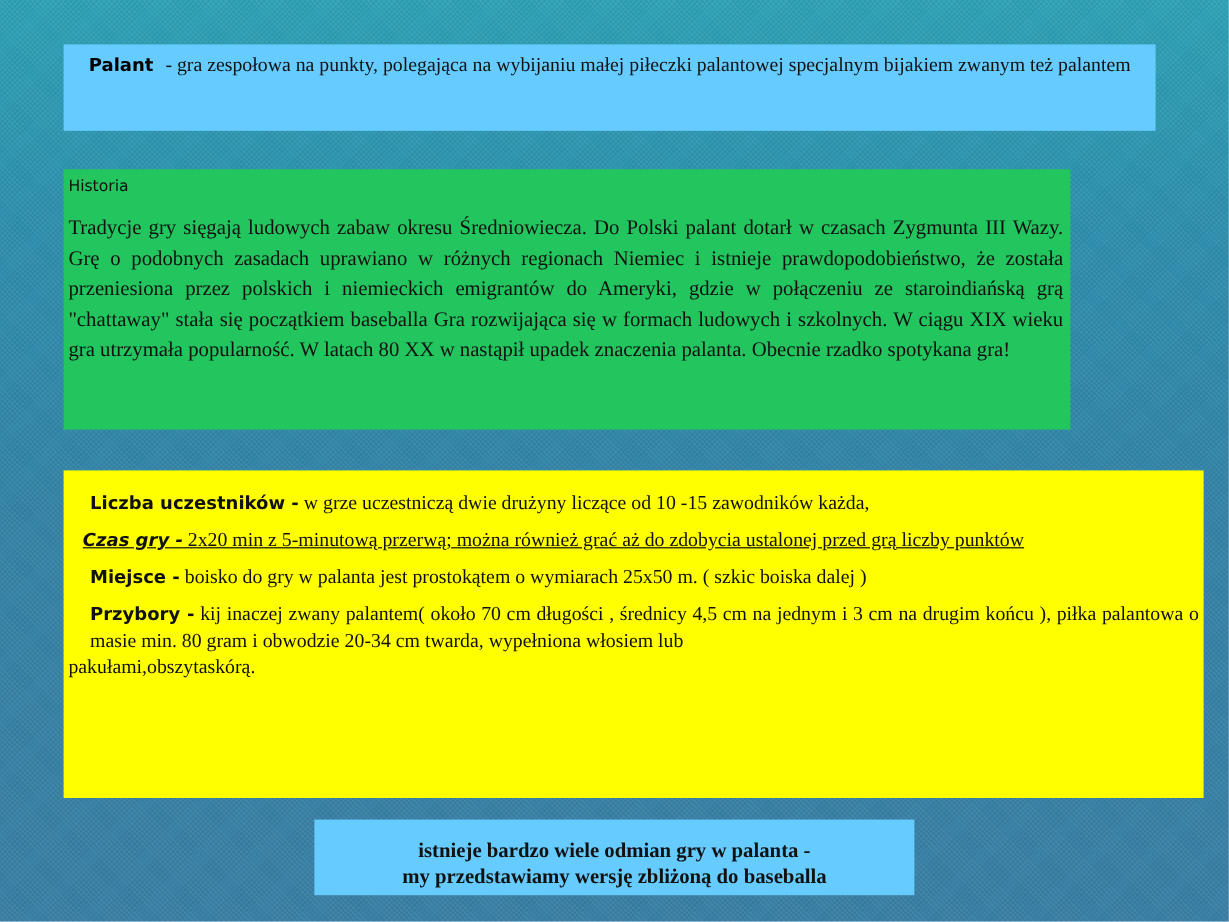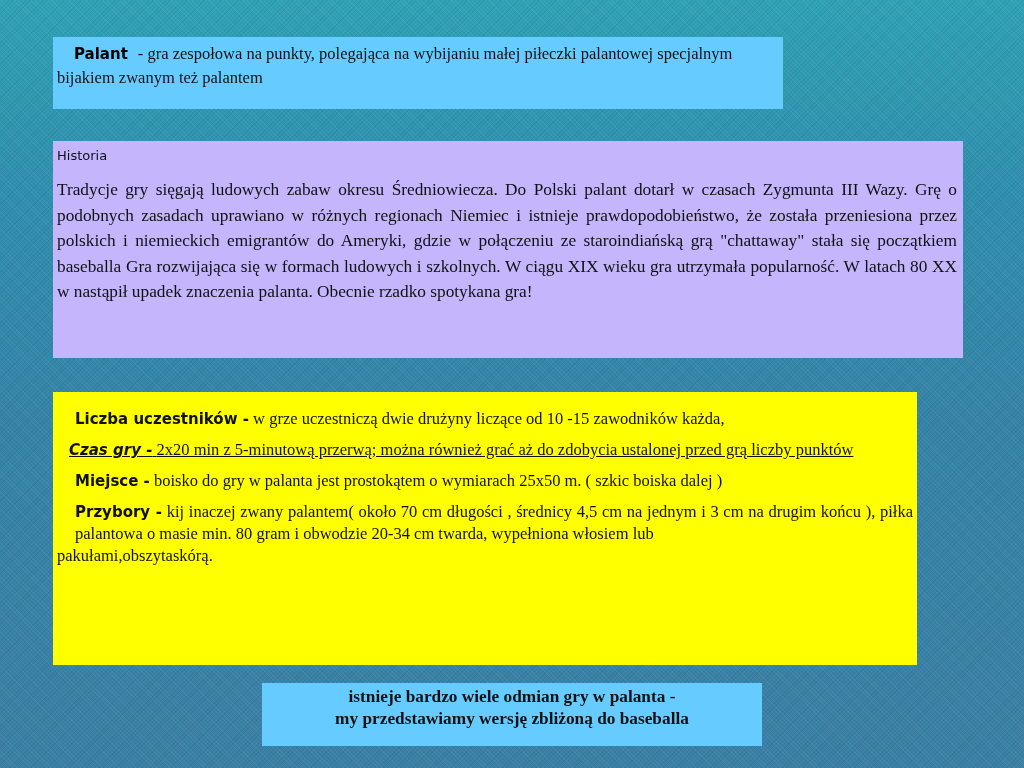--- a/index.html
+++ b/index.html
@@ -29,55 +29,55 @@
       box-sizing: border-box;
       z-index: 1;
     }
     .sans-head {
       font-family: "DejaVu Sans", sans-serif;
       font-weight: bold;
       color: #000;
     }
     
     #def-box {
-      left: 53px; top: 37px; width: 730px; height: 72px;
+      left: 53px; top: 37px; width: 910px; height: 72px;
       background: #66ccff;
       padding: 5px 6px 0 4px;
       font-size: 16.5px;
       line-height: 24px;
     }
     #def-box .term {
       font-size: 15px;
       margin-left: 17px;
       margin-right: 10px;
     }
     
     #history-box {
-      left: 53px; top: 141px; width: 910px; height: 217px;
-      background: #c4b5fd;
+      left: 53px; top: 141px; width: 839px; height: 217px;
+      background: #22c55e;
       padding: 6px 6px 0 4px;
     }
     #history-box .h-title {
       font-family: "DejaVu Sans", sans-serif;
       font-size: 13px;
       font-weight: normal;
       color: #111;
       margin: 0 0 12px 0;
       line-height: 18px;
     }
     #history-box .h-body {
       font-weight: normal;
       font-size: 17.3px;
       line-height: 25.5px;
       text-align: justify;
       margin: 0;
     }
     
     #rules-box {
-      left: 53px; top: 392px; width: 864px; height: 273px;
+      left: 53px; top: 392px; width: 950px; height: 273px;
       background: #ffff00;
       padding: 16px 4px 0 4px;
       font-size: 16.5px;
       line-height: 22px;
     }
     #rules-box p {
       margin: 0 0 9px 0;
       text-align: justify;
     }
     #rules-box .label {
@@ -93,21 +93,21 @@
     }
     #rules-box .tight { margin-bottom: 0; }
     
     #note-box {
       left: 262px; top: 683px; width: 500px; height: 63px;
       background: #66ccff;
       text-align: center;
       font-weight: bold;
       font-size: 17.3px;
       line-height: 22px;
-      padding-top: 3px;
+      padding-top: 15px;
     }
   </style>
 </head>
 <body>
 
 <div class="box" id="def-box">
   <span class="term sans-head">Palant</span><span>-</span>
   <span>gra zespołowa na punkty, polegająca na wybijaniu małej  piłeczki  palantowej  specjalnym bijakiem  zwanym  też palantem</span>
 </div>
 

